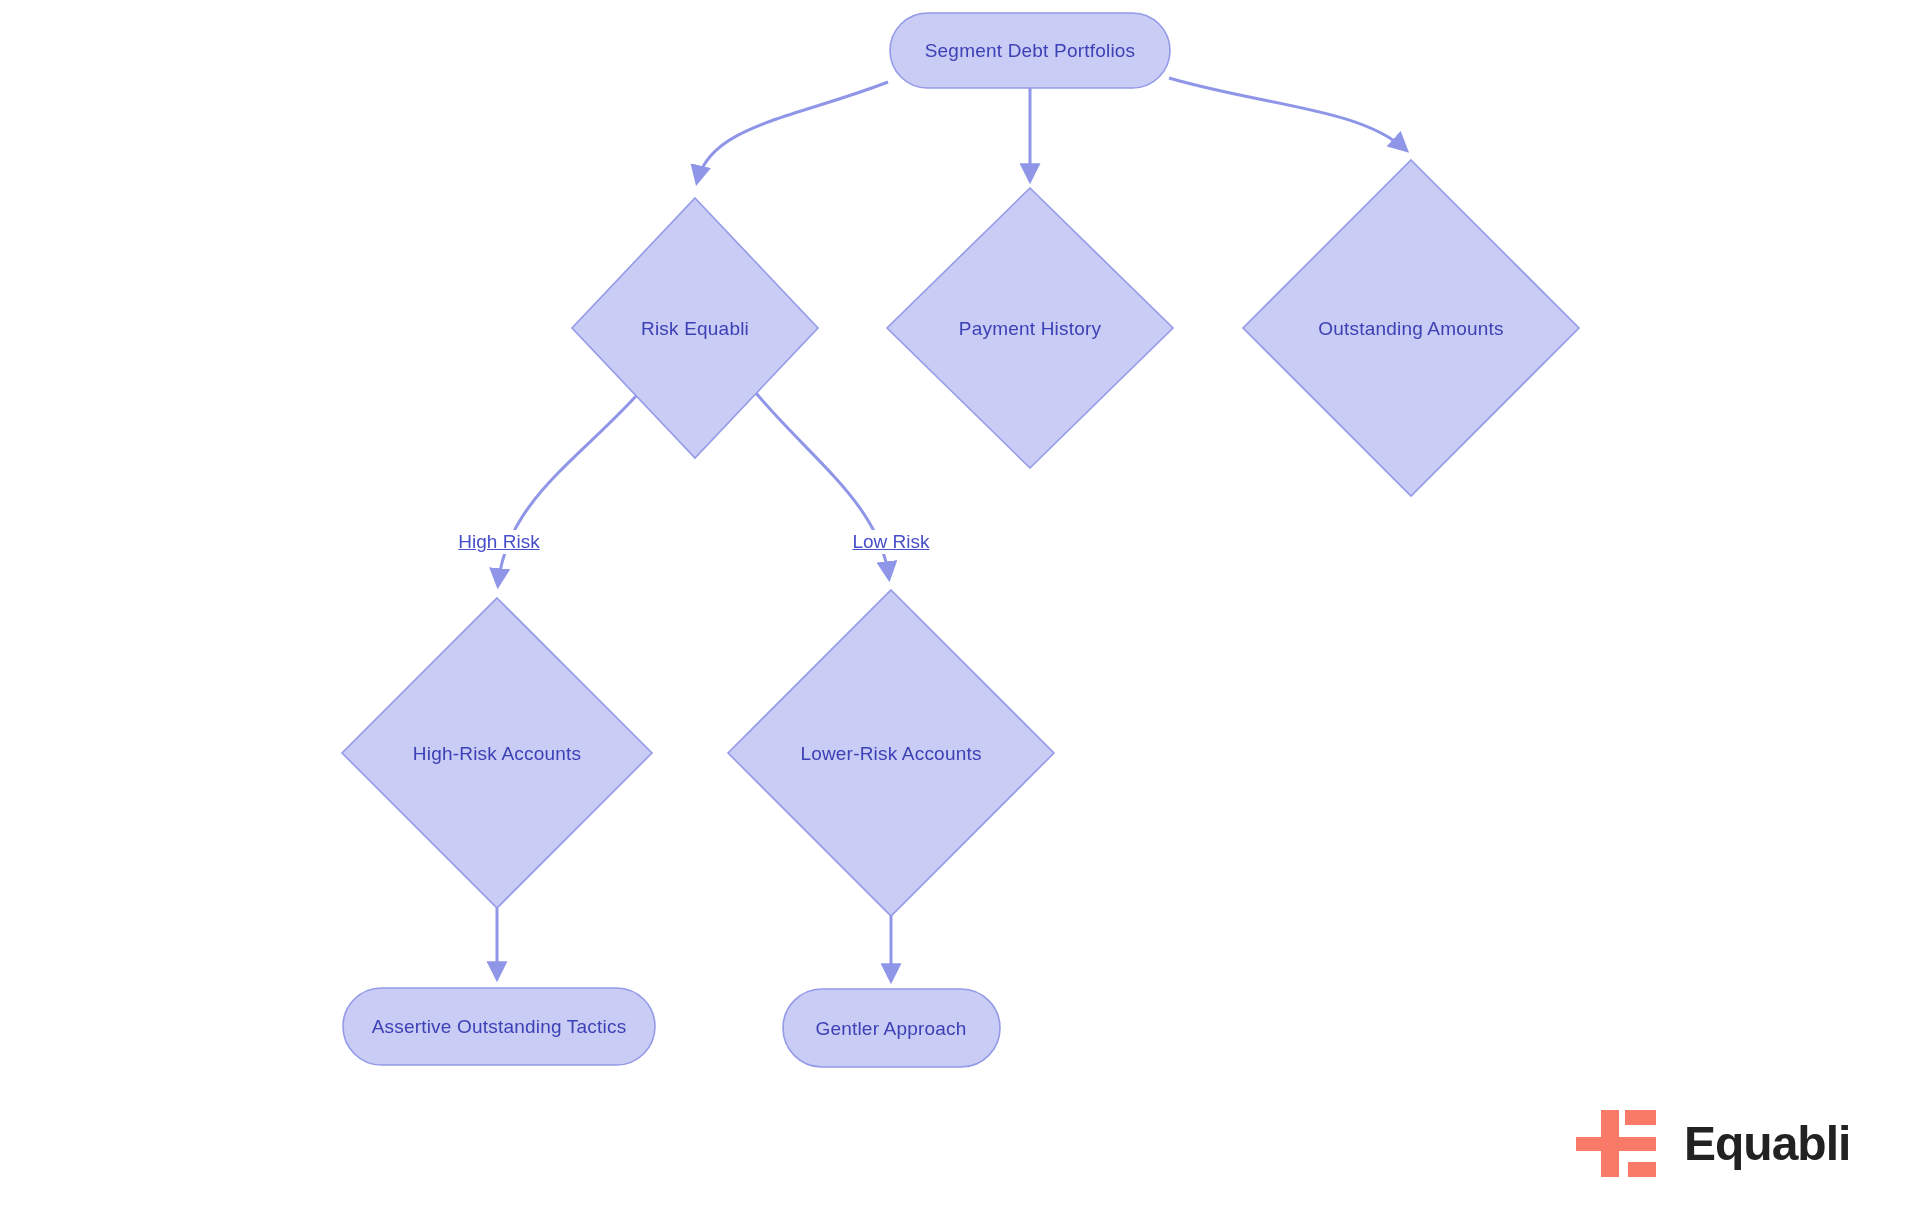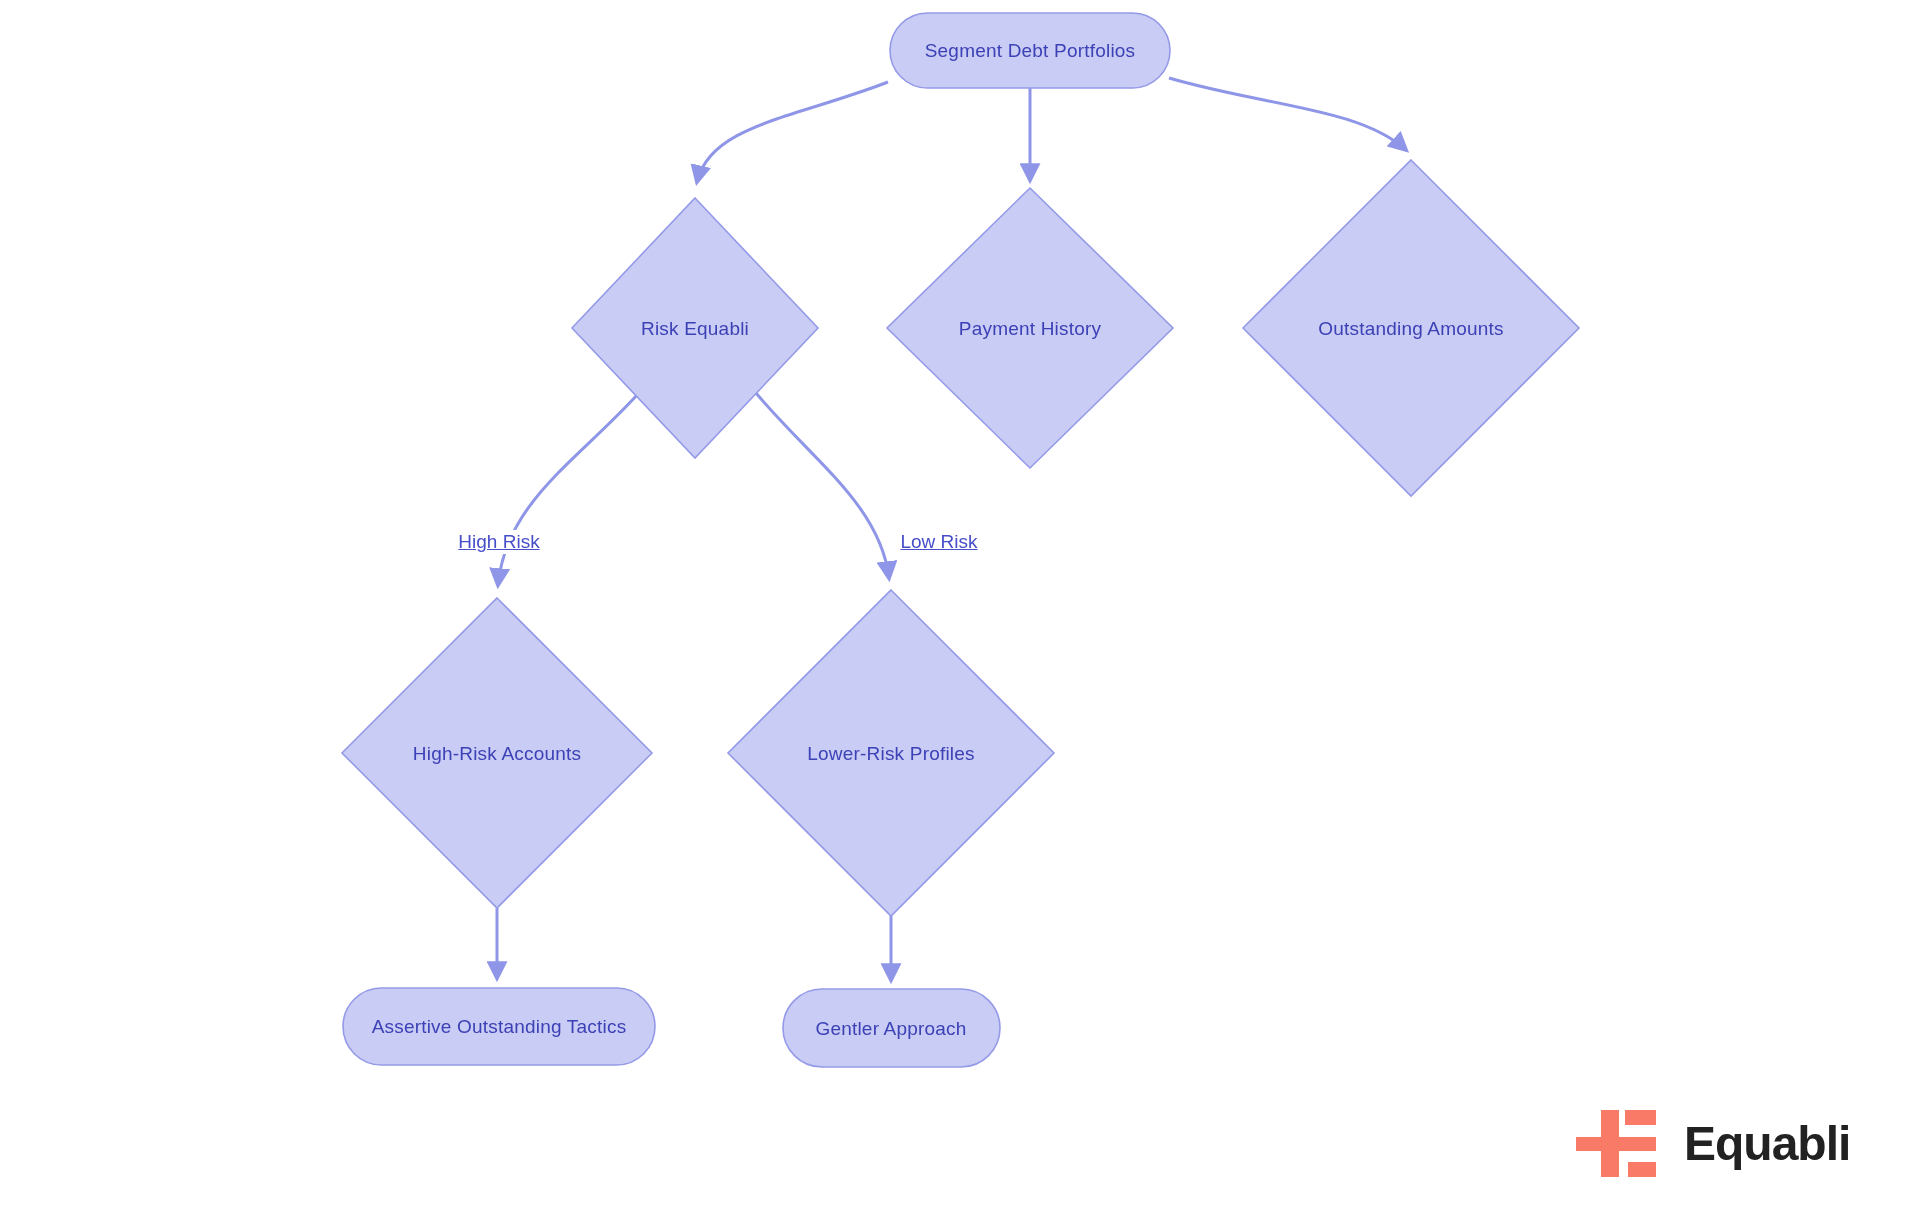--- a/index.html
+++ b/index.html
@@ -76,26 +76,26 @@
       <rect x="343" y="988" width="312" height="77" rx="38.5" ry="38.5"></rect>
       <rect x="783" y="989" width="217" height="78" rx="39" ry="39"></rect>
     </g>
   </svg>
 
   <div class="node-label" style="left:1030px;top:51px;">Segment Debt Portfolios</div>
   <div class="node-label" style="left:695px;top:329px;">Risk Equabli</div>
   <div class="node-label" style="left:1030px;top:329px;">Payment History</div>
   <div class="node-label" style="left:1411px;top:329px;">Outstanding Amounts</div>
   <div class="node-label" style="left:497px;top:754px;">High-Risk Accounts</div>
-  <div class="node-label" style="left:891px;top:754px;">Lower-Risk Profiles</div>
+  <div class="node-label" style="left:891px;top:754px;">Lower-Risk Accounts</div>
   <div class="node-label" style="left:499px;top:1027px;">Assertive Outstanding Tactics</div>
   <div class="node-label" style="left:891px;top:1029px;">Gentler Approach</div>
 
   <div class="edge-label" style="left:499px;top:542px;">High Risk</div>
-  <div class="edge-label" style="left:891px;top:542px;margin-left:48px;">Low Risk</div>
+  <div class="edge-label" style="left:891px;top:542px;">Low Risk</div>
 
   <div id="logo">
     <svg width="80" height="67" viewBox="0 0 80 67">
       <g fill="#fa7a68">
         <rect x="25" y="0" width="18" height="67"></rect>
         <rect x="0" y="27" width="80" height="14"></rect>
         <rect x="49" y="0" width="31" height="15"></rect>
         <rect x="52" y="52" width="28" height="15"></rect>
       </g>
     </svg>

